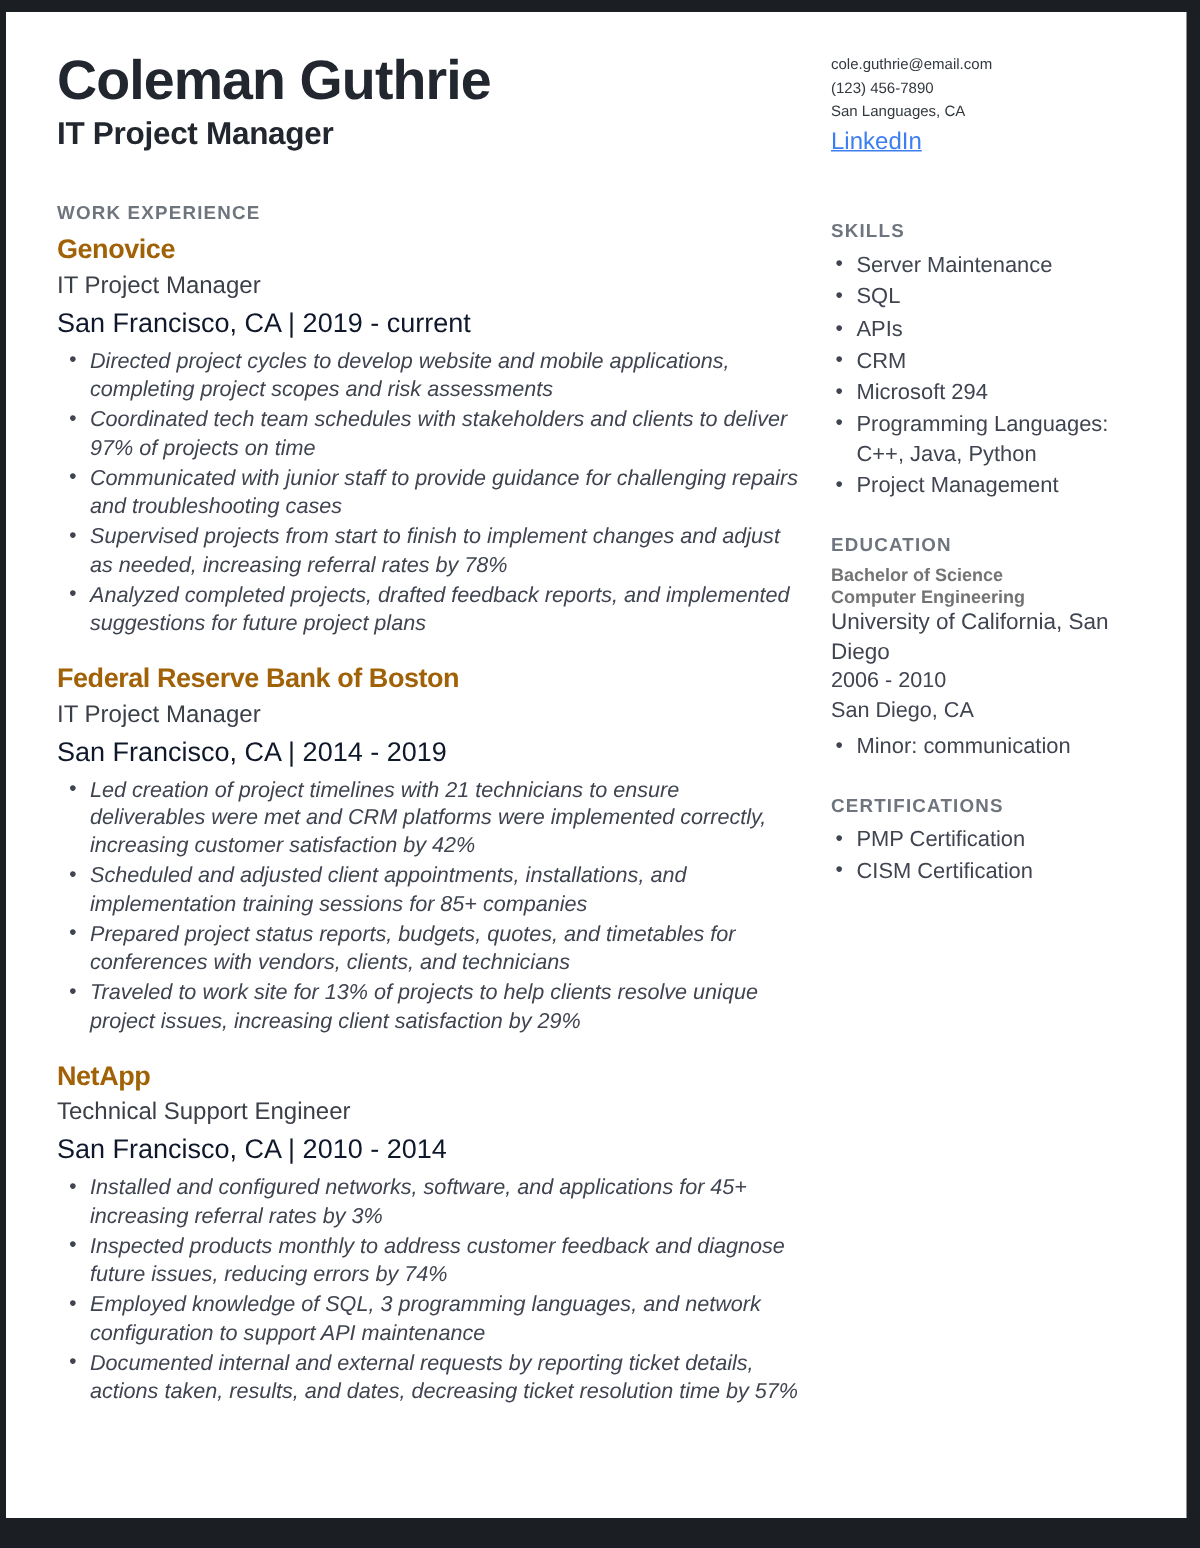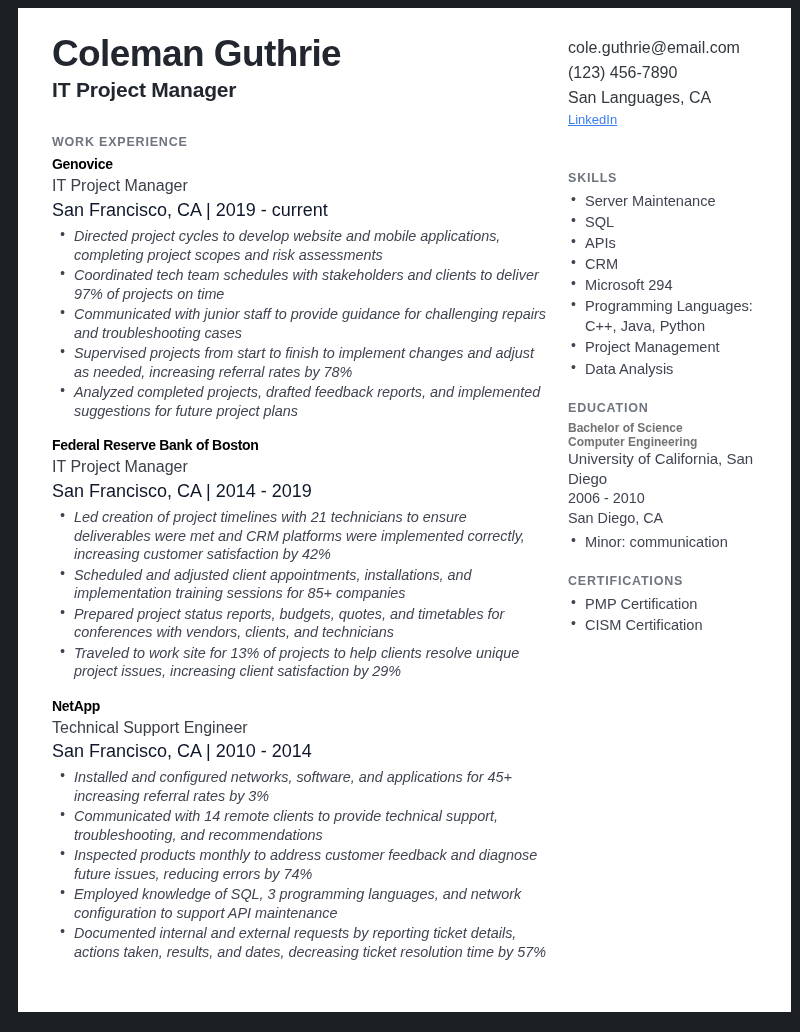--- a/index.html
+++ b/index.html
@@ -5,21 +5,21 @@
   html, body {
     margin: 0;
     padding: 0;
     background: #1b1e23;
   }
   .page {
     width: 800px;
     height: 1021px;
     box-sizing: border-box;
     background: #1b1e23;
-    padding: 8px 9px 9px 18px;
+    padding: 8px 9px 9px 4px;
     font-family: "Liberation Sans", sans-serif;
     overflow: hidden;
   }
   .sheet {
     width: 100%;
     height: 100%;
     background: #ffffff;
     box-sizing: border-box;
     padding: 26px 28px 20px 34px;
     display: flex;
@@ -53,27 +53,27 @@
     font-size: 21px;
     font-weight: bold;
     color: #22262e;
     letter-spacing: -0.2px;
     line-height: 1.1;
     margin: 0 0 34px 0;
   }
 
   
   .contact-line {
-    font-size: 16px;
+    font-size: 10px;
     color: #33383f;
     line-height: 1.55;
     white-space: nowrap;
   }
   .contact-link {
-    font-size: 13px;
+    font-size: 16px;
     color: #3c7ef0;
     line-height: 1.55;
     text-decoration: underline;
     display: inline-block;
   }
 
   
   .section-head {
     font-size: 12.5px;
     font-weight: bold;
@@ -88,23 +88,23 @@
     color: #6f757e;
     letter-spacing: 0.8px;
     text-transform: uppercase;
     margin: 0 0 6px 0;
   }
 
   
   .job { margin-bottom: 17px; }
   .job:last-child { margin-bottom: 0; }
   .job-company {
-    font-size: 14px;
-    font-weight: bold;
-    color: #000000;
+    font-size: 18px;
+    font-weight: bold;
+    color: #a16207;
     letter-spacing: -0.3px;
     line-height: 1.22;
     margin: 0 0 2px 0;
   }
   .job-title {
     font-size: 16px;
     color: #3a3f48;
     line-height: 1.35;
     margin: 0 0 1px 0;
   }
@@ -219,21 +219,20 @@
             <li>Traveled to work site for 13% of projects to help clients resolve unique project issues, increasing client satisfaction by 29%</li>
           </ul>
         </div>
 
         <div class="job">
           <div class="job-company">NetApp</div>
           <div class="job-title">Technical Support Engineer</div>
           <div class="job-meta">San Francisco, CA  |  2010 - 2014</div>
           <ul class="bullets">
             <li>Installed and configured networks, software, and applications for 45+ increasing referral rates by 3%</li>
-            <li>Communicated with 14 remote clients to provide technical support, troubleshooting, and recommendations</li>
             <li>Inspected products monthly to address customer feedback and diagnose future issues, reducing errors by 74%</li>
             <li>Employed knowledge of SQL, 3 programming languages, and network configuration to support API maintenance</li>
             <li>Documented internal and external requests by reporting ticket details, actions taken, results, and dates, decreasing ticket resolution time by 57%</li>
           </ul>
         </div>
 
       </div>
     </div>
 
     <div class="col-right">
@@ -248,21 +247,20 @@
       <div class="side-block">
         <div class="side-head">SKILLS</div>
         <ul class="side-bullets">
           <li>Server Maintenance</li>
           <li>SQL</li>
           <li>APIs</li>
           <li>CRM</li>
           <li>Microsoft 294</li>
           <li>Programming Languages: C++, Java, Python</li>
           <li>Project Management</li>
-          <li>Data Analysis</li>
         </ul>
       </div>
 
       <div class="side-block">
         <div class="side-head">EDUCATION</div>
         <div class="edu-degree">Bachelor of Science</div>
         <div class="edu-degree">Computer Engineering</div>
         <div class="edu-line">University of California, San Diego</div>
         <div class="edu-sub">2006 - 2010</div>
         <div class="edu-sub">San Diego, CA</div>

